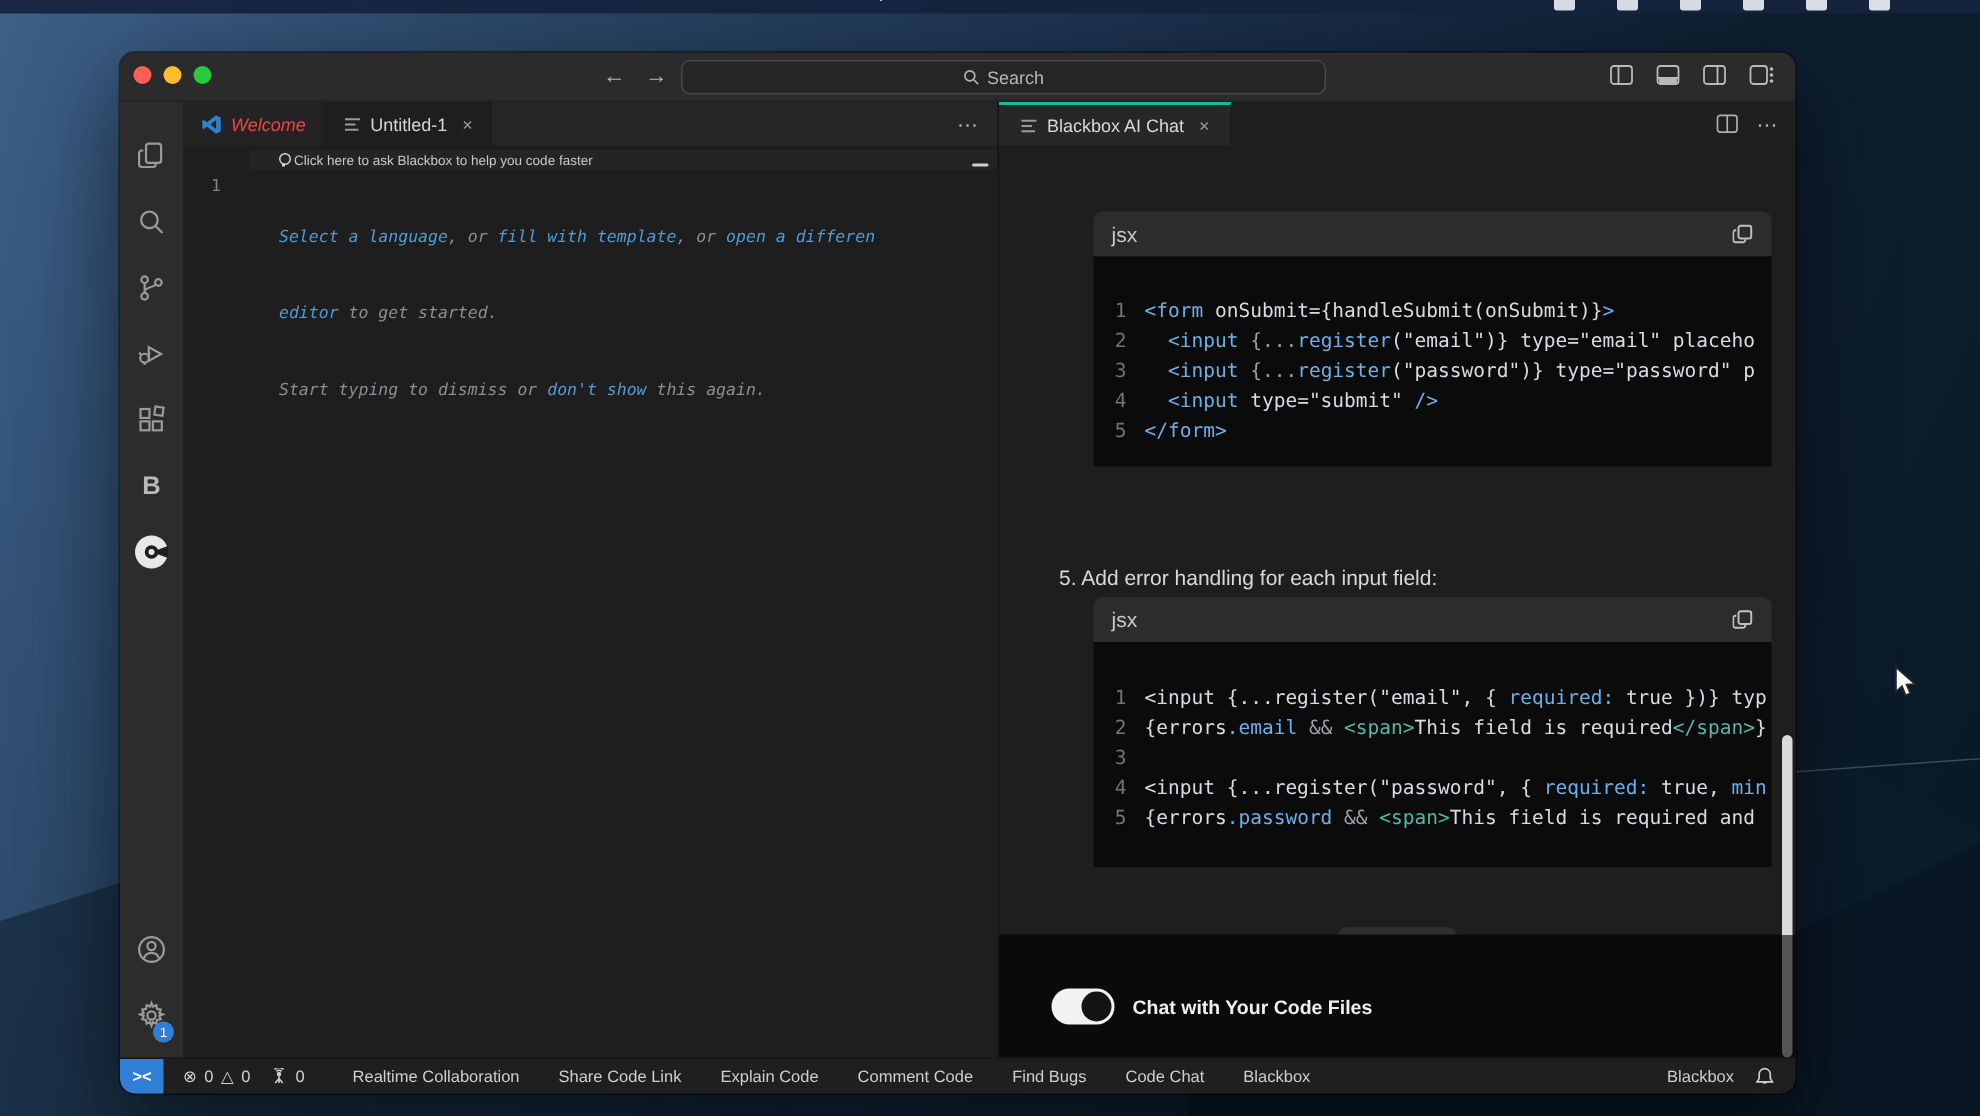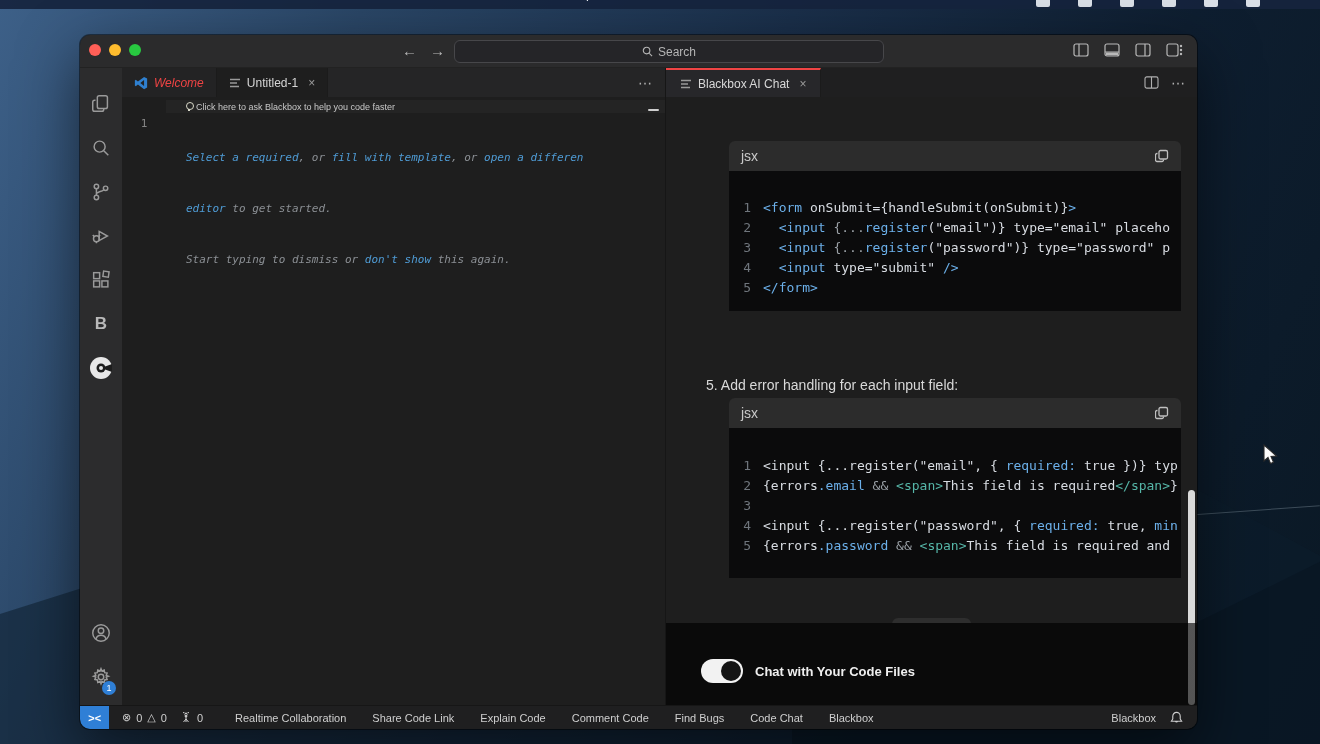--- a/index.html
+++ b/index.html
@@ -72,21 +72,21 @@
     font-family:"DejaVu Sans Mono", monospace; font-size:11px; line-height:17px; }
   .welcome-lines { position:absolute; top:18px; left:64px; right:10px;
     font-family:"DejaVu Sans Mono", monospace; font-size:11px; line-height:17px; font-style:italic; white-space:pre; }
   .seg-link { color:#4f9cd6; }
   .seg-dim { color:#8b8f94; }
   .fold-dash { position:absolute; top:12px; right:6px; width:11px; height:2px; background:#cfcfcf; border-radius:1px; }
 
   
   .chatpanel { position:absolute; left:585px; top:33px; width:532px; bottom:24px; background:#1e1e1e; border-left:1px solid #161616; }
   .chat-tabstrip { position:absolute; top:0; left:0; right:0; height:29px; background:#1f1f20; display:flex; }
-  .chat-tab { background:#27272a; color:#d8d8d8; font-style:normal; border-top:2px solid #ef4444; padding:0 14px; }
+  .chat-tab { background:#27272a; color:#d8d8d8; font-style:normal; border-top:2px solid #14b8a6; padding:0 14px; }
   .chat-actions { position:absolute; right:12px; top:0; height:29px; display:flex; align-items:center; gap:12px; color:#b0b0b0; }
   .chat-body { position:absolute; top:29px; left:0; right:0; bottom:0; overflow:hidden; }
 
   .codeblock { position:absolute; left:63px; width:452px; border-radius:6px 6px 0 0; }
   .cb-header { height:30px; background:#2c2c2c; border-radius:6px 6px 0 0; display:flex; align-items:center; justify-content:space-between;
     padding:0 12px; color:#c8c8c8; font-size:14px; }
   .cb-body { background:#0b0b0c; overflow:hidden; }
   .code-line { display:flex; font-family:"DejaVu Sans Mono", monospace; font-size:13px; line-height:20px; white-space:pre; }
   .code-line .ln { width:34px; text-align:right; padding-right:12px; color:#6f757c; flex:none; }
   .code-line .lt { overflow:hidden; flex:1; }
@@ -282,21 +282,21 @@
       <div class="editor-actions">⋯</div>
     </div>
 
     <div class="editor-body">
       <div class="hintbar">
         <span class="bulb"></span>
         <span>Click here to ask Blackbox to help you code faster</span>
       </div>
       <div class="gutter">1</div>
       <div class="welcome-lines">
-        <div><span class="seg-link">Select a required</span><span class="seg-dim">, or </span><span class="seg-link">fill with template</span><span class="seg-dim">, or </span><span class="seg-link">open a differen</span></div>
+        <div><span class="seg-link">Select a language</span><span class="seg-dim">, or </span><span class="seg-link">fill with template</span><span class="seg-dim">, or </span><span class="seg-link">open a differen</span></div>
         <div><span class="seg-link">editor</span><span class="seg-dim"> to get started.</span></div>
         <div><span class="seg-dim">Start typing to dismiss or </span><span class="seg-link">don't show</span><span class="seg-dim"> this again.</span></div>
       </div>
       <div class="fold-dash"></div>
     </div>
   </div>
 
   <div class="chatpanel">
     <div class="chat-tabstrip">
       <div class="tab chat-tab">

